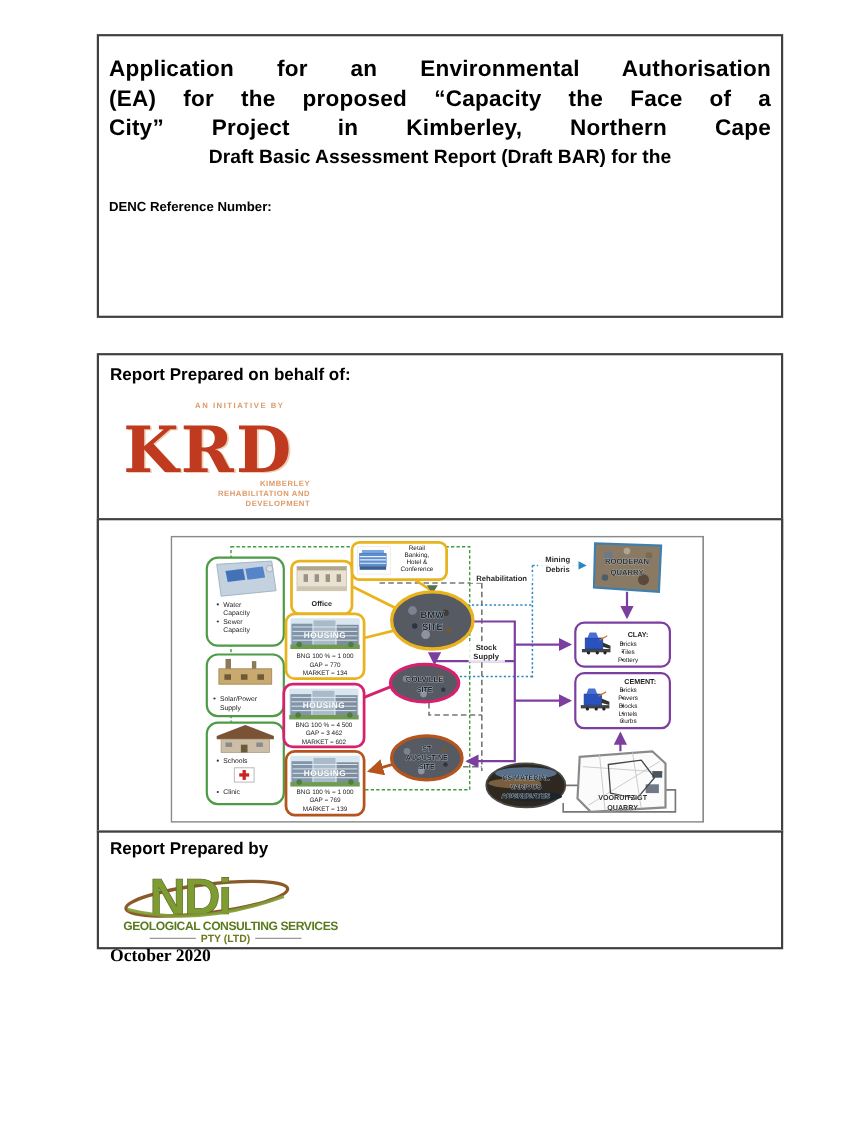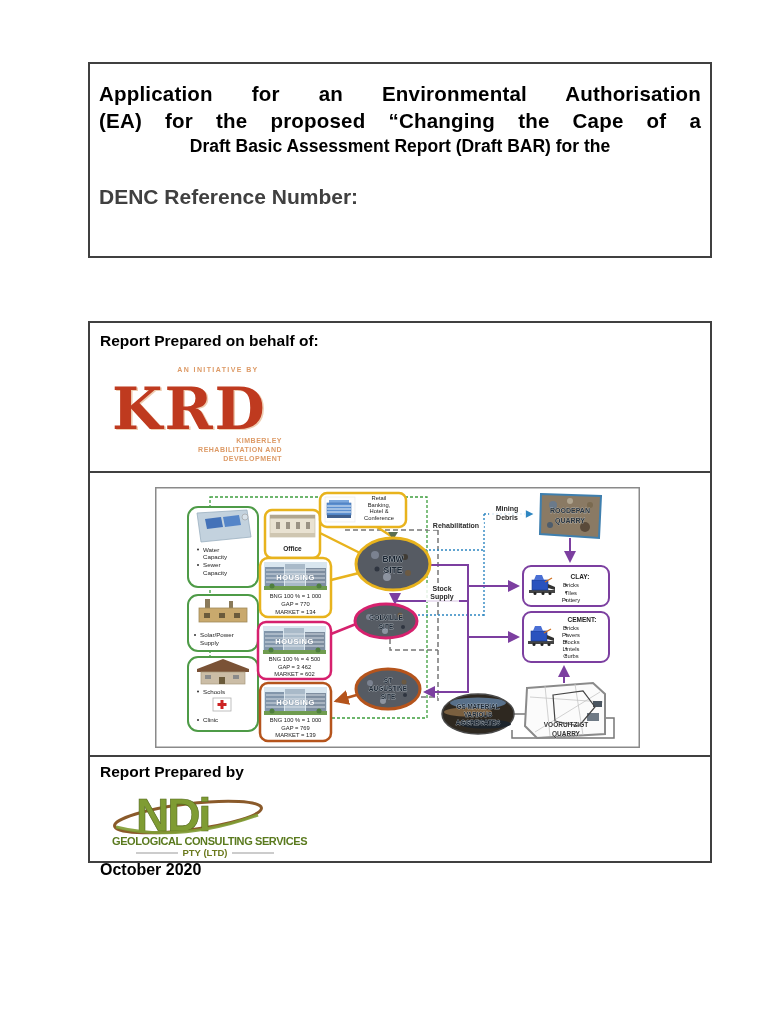--- a/index.html
+++ b/index.html
@@ -1,28 +1,28 @@
 <!DOCTYPE html>
 <html><head>
 <meta charset="utf-8">
 <style>
   html,body { margin:0; padding:0; background:#ffffff; }
   body { font-family:"Liberation Sans", sans-serif; }
   .sheet { position:relative; width:770px; height:1024px; background:#fff; overflow:hidden; }
   .box { position:absolute; left:88px; width:624px; border:2px solid #404040; background:#fff; box-sizing:border-box; }
-  .box-title   { top:62px;  height:196px; padding:16px 9px 0; }
+  .box-title   { top:31px;  height:258px; padding:16px 9px 0; }
   .box-client  { top:321px; height:188px; padding:9px 10px 0; }
   .box-diagram { top:471px; height:286px; }
   .box-author  { top:755px; height:108px; padding:6px 10px 0; }
 
   .title-line { font-size:20.5px; font-weight:bold; color:#000; line-height:27px;
                 text-align:justify; text-align-last:justify; letter-spacing:0.2px; }
   .title-line.last { text-align-last:left; }
   .subtitle { text-align:center; font-weight:bold; font-size:17.5px; line-height:24px; color:#000; }
-  .denc { margin-top:27px; font-size:21px; font-weight:bold; color:#404040; }
+  .denc { margin-top:27px; font-size:12px; font-weight:bold; color:#000000; }
   .section-label { font-size:15.5px; font-weight:bold; color:#000; }
 
   .krd { margin:16px 0 0 12px; width:178px; }
   .krd-tagline { font-size:7px; font-weight:bold; letter-spacing:1.4px; color:#dd9a66; text-align:center; padding-left:34px; }
   .krd-acronym { font-family:"DejaVu Serif", serif; font-weight:bold; font-size:58px; line-height:52px;
                  color:#bf3a1f; letter-spacing:2px; margin-top:10px; text-shadow:1.5px 1px 0 #eecdb2; }
   .krd-name { margin-top:1px; font-size:7px; font-weight:bold; letter-spacing:0.5px; color:#dd9a66;
               text-align:right; line-height:9px; width:170px; }
 
   .diagram-svg { position:absolute; left:65px; top:14px; }
@@ -35,30 +35,31 @@
   .dg-ntitle { font-size:6.5px; font-weight:bold; fill:#222; }
   .dg-word { font-size:7.5px; font-weight:bold; fill:#fff; stroke:#8a96a3; stroke-width:0.35px;
              paint-order:stroke; text-anchor:middle; letter-spacing:0.5px; }
   .dg-rock { font-weight:bold; fill:#2b3640; stroke:#cdd5dc; stroke-width:0.4px; paint-order:stroke; text-anchor:middle; }
   .dg-map  { font-size:6.5px; font-weight:bold; fill:#333; stroke:#fff; stroke-width:0.4px; paint-order:stroke; text-anchor:middle; }
 
   .ndi { display:block; margin:4px 0 0 8px; }
   .ndi-acronym { font-size:46px; font-weight:bold; fill:#7f9c33; stroke:#55691f; stroke-width:0.6px; letter-spacing:-2px; }
   .ndi-name { font-size:11px; font-weight:bold; fill:#5a7a1e; letter-spacing:-0.4px; }
   .ndi-sub  { font-size:9.5px; font-weight:bold; fill:#6b7a1e; text-anchor:middle; }
-  .date { font-size:16px; font-weight:bold; color:#000; margin-top:2px; }
+  .date { font-size:16px; font-weight:bold; color:#000; margin-top:2px;font-family:Liberation Serif, serif; }
 </style>
 </head>
 <body>
 
 <div class="sheet">
 
   <div class="box box-title">
     <div class="title-line">Application for an Environmental Authorisation</div>
-    <div class="title-line">(EA) for the proposed “Changing the Cape of a</div>
+    <div class="title-line">(EA) for the proposed “Capacity the Face of a</div>
+    <div class="title-line">City” Project in Kimberley, Northern Cape</div>
     <div class="subtitle">
       <div>Draft Basic Assessment Report (Draft BAR) for the</div>
     </div>
     <div class="denc">DENC Reference Number:</div>
   </div>
 
   <div class="box box-client">
     <div class="section-label">Report Prepared on behalf of:</div>
     <div class="krd">
       <div class="krd-tagline">AN INITIATIVE BY</div>

